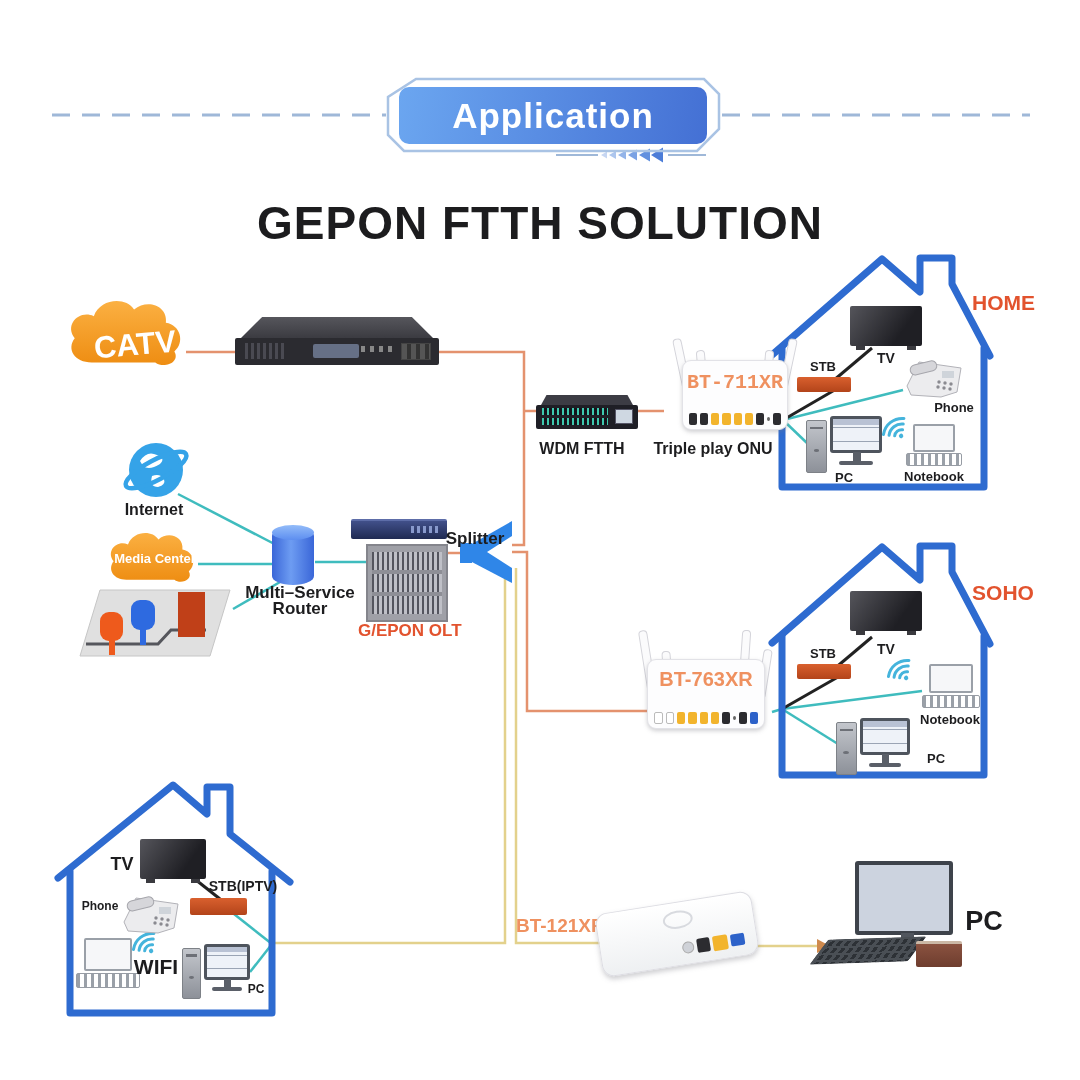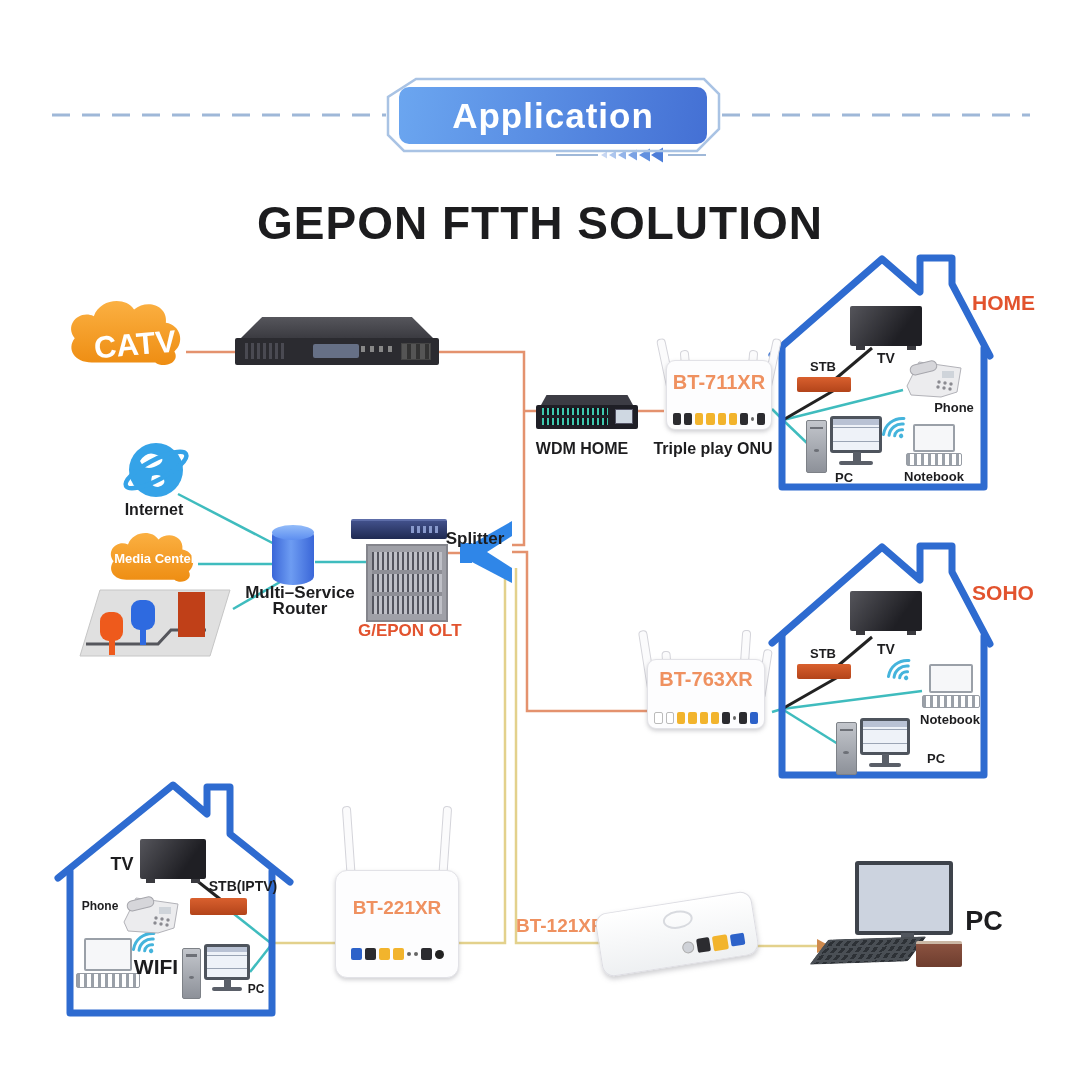--- a/index.html
+++ b/index.html
@@ -286,23 +286,23 @@
   </div>
 
   <div class="dev" style="left:536px;top:395px;width:102px;height:34px;">
     <div class="edfa-top"></div>
     <div class="edfa-front">
         <div class="edfa-row" style="top:3px;"></div>
         <div class="edfa-row" style="top:13px;"></div>
         <div class="edfa-win"></div>
       </div>
   </div>
-  <div class="lbl" style="left:527px;top:440px;width:110px;font-size:16px;">WDM HOME</div>
-
-  <div class="dev" style="left:660px;top:336px;width:118px;height:96px;">
+  <div class="lbl" style="left:527px;top:440px;width:110px;font-size:16px;">WDM FTTH</div>
+
+  <div class="dev" style="left:676px;top:336px;width:118px;height:96px;font-family:Liberation Mono, monospace;">
     <div class="ant" style="left:3px;top:2px;height:66px;transform:rotate(-12deg);"></div>
     <div class="ant" style="left:22px;top:14px;height:52px;transform:rotate(-5deg);"></div>
     <div class="ant" style="right:22px;top:14px;height:52px;transform:rotate(5deg);"></div>
     <div class="ant" style="right:3px;top:2px;height:66px;transform:rotate(12deg);"></div>
     <div class="router-body" style="left:6px;right:6px;top:24px;bottom:2px;">
       <div class="model-lbl salmon" style="top:10px;font-size:20px;">BT-711XR</div>
       <div class="ports" style="left:6px;right:6px;bottom:4px;height:13px;">
         <span class="p pk"></span>
           <span class="p pk"></span>
           <span class="p py"></span>
@@ -403,37 +403,20 @@
   </div>
   <div class="lbl" style="left:130px;top:955px;width:52px;font-size:21px;">WIFI</div>
   <div class="pcu" style="left:182px;top:944px;width:68px;height:54px;">
     <div class="tower"></div>
       <div class="mon"></div>
       <div class="stand"></div>
       <div class="base"></div>
   </div>
   <div class="lbl" style="left:240px;top:982px;width:32px;font-size:12px;">PC</div>
 
-  <div class="dev" style="left:331px;top:806px;width:132px;height:178px;">
-    <div class="ant" style="left:14px;top:0;height:90px;transform:rotate(-4deg);"></div>
-    <div class="ant" style="right:14px;top:0;height:90px;transform:rotate(4deg);"></div>
-    <div class="router-body" style="left:4px;right:4px;top:64px;bottom:6px;border-radius:12px;">
-      <div class="model-lbl salmon" style="top:26px;font-size:19px;">BT-221XR</div>
-      <div class="ports" style="left:6px;right:6px;bottom:16px;height:14px;">
-        <span class="p pb"></span>
-          <span class="p pk"></span>
-          <span class="p py"></span>
-          <span class="p py"></span>
-        <span class="pc-dot"></span>
-          <span class="pc-dot"></span>
-          <span class="p pk"></span>
-        <span class="pc-dot" style="width:9px;height:9px;background:#222;"></span>
-      </div>
-    </div>
-  </div>
 
   <div class="lbl salmon" style="left:516px;top:915px;width:86px;font-size:19px;">BT-121XR</div>
   <div class="bt121">
     <div class="logo"></div>
     <div class="ports" style="height:16px;">
       <span class="pc-dot" style="width:10px;height:10px;background:#cfd2d8;border:1px solid #aaa;"></span>
       <span class="p pk" style="width:13px;height:14px;"></span>
       <span class="p py" style="width:15px;height:15px;"></span>
       <span class="p pb" style="width:14px;height:12px;"></span>
     </div>

